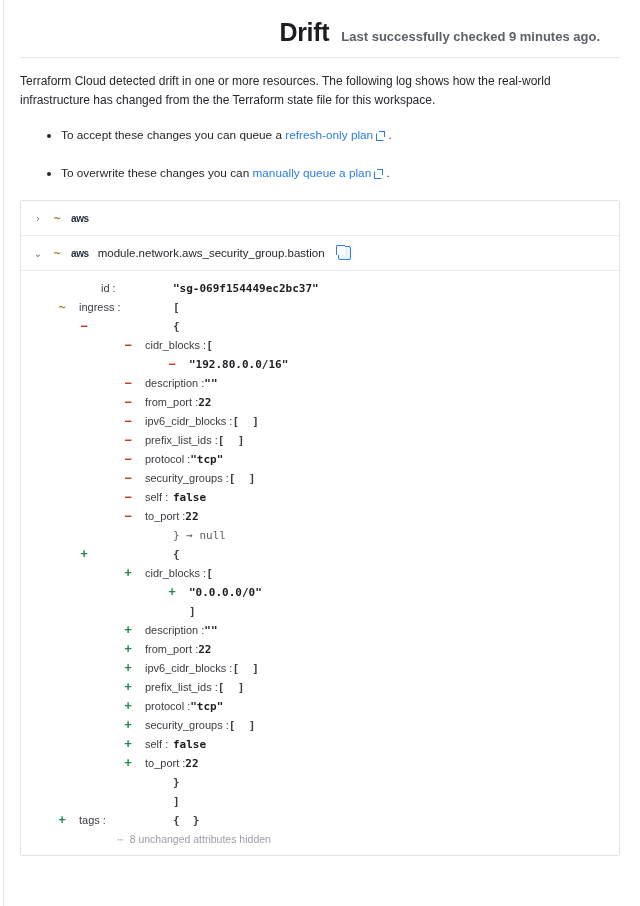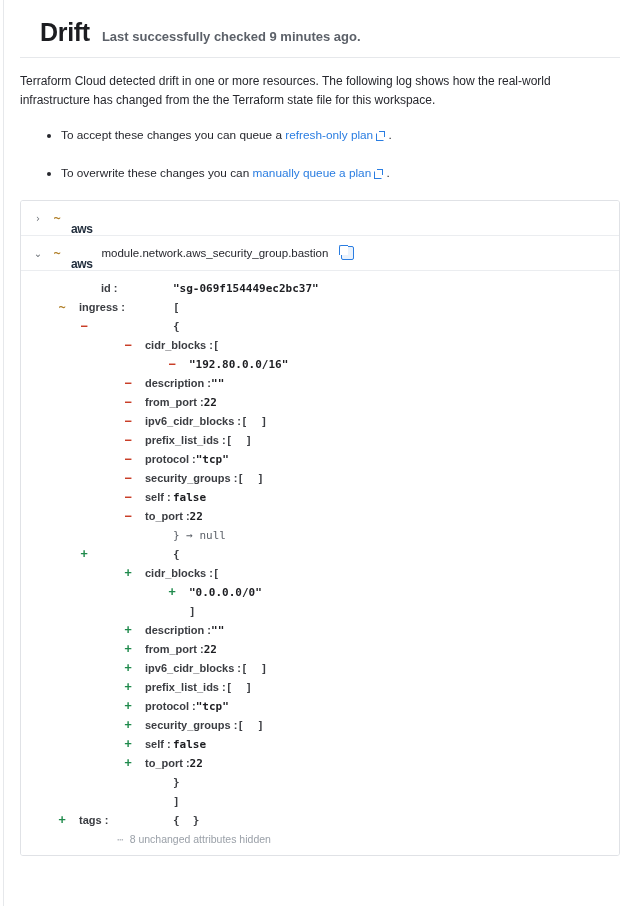--- a/index.html
+++ b/index.html
@@ -18,20 +18,21 @@
   
   .drift-header {
     display: flex;
     align-items: baseline;
     gap: 12px;
     padding: 18px 20px 10px 20px;
     border-bottom: 1px solid #e6e8eb;
     margin: 0 20px;
     box-sizing: border-box;
     width: 600px;
+    justify-content: flex-end;
   }
   .drift-title {
     font-size: 25px;
     font-weight: bold;
     letter-spacing: -0.3px;
     color: #1c1d21;
   }
   .drift-sub {
     font-size: 13px;
     color: #5c6169;
@@ -174,27 +175,27 @@
   }
   .tilde {
     color: #b07e26;
     font-weight: bold;
     font-size: 12px;
     font-family: "DejaVu Sans Mono", monospace;
     flex: 0 0 10px;
     text-align: center;
   }
   .aws-ico {
-    font-size: 12px;
+    font-size: 10px;
     font-weight: bold;
     color: #232f3e;
     letter-spacing: -0.4px;
     line-height: 1;
     position: relative;
-    top: 11px;
+    top: 1px;
     flex: 0 0 auto;
   }
   .res-name {
     font-size: 11.5px;
     color: #26272d;
     font-weight: 500;
   }
   .copy-ico {
     width: 11px; height: 12px;
     border: 1.2px solid #2a7de1;
@@ -236,21 +237,20 @@
     font-weight: bold;
   }
   .sign.minus { color: #c7361f; }
   .sign.plus  { color: #1f8a4c; }
   .sign.tilde { color: #b07e26; }
   .sign.none  { color: transparent; }
   .key {
     font-family: "Liberation Sans", sans-serif;
     font-size: 11px;
     color: #3b3d42;
-    font-weight: bold;
   }
   .val {
     font-family: "DejaVu Sans Mono", monospace;
     font-size: 11px;
     color: #1c1d21;
     font-weight: bold;
   }
   .punct {
     font-family: "DejaVu Sans Mono", monospace;
     font-size: 11px;

